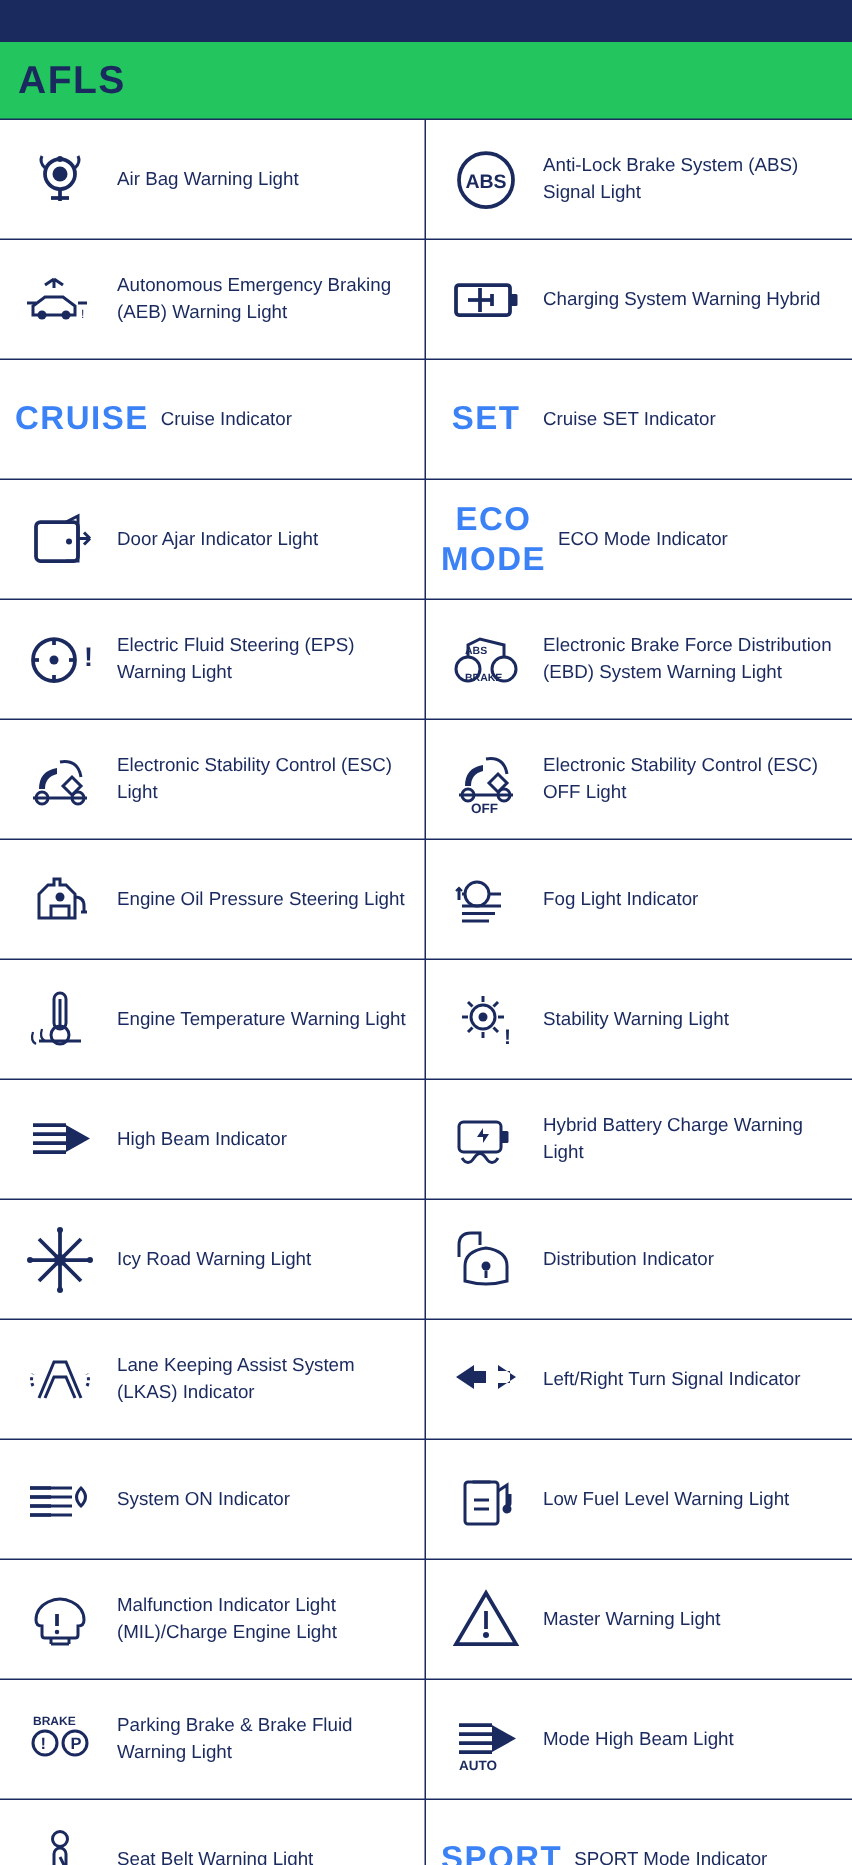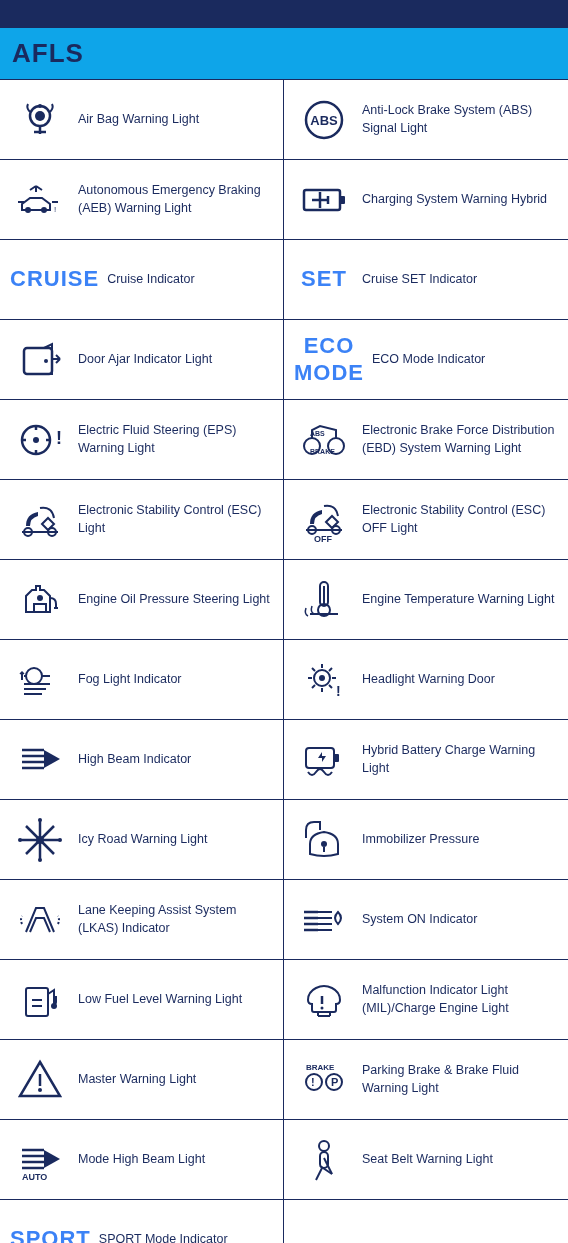--- a/index.html
+++ b/index.html
@@ -15,21 +15,21 @@
       padding: 14px 10px;
       font-size: 20px;
       font-weight: bold;
       letter-spacing: 0.5px;
     }
     .afls-row {
       display: flex;
       align-items: center;
       padding: 10px 12px;
       border-bottom: 1.5px solid #1a2a5e;
-      background: #0ea5e9;
+      background: #22c55e;
     }
     .afls-label {
       font-size: 26px;
       font-weight: bold;
       color: #1a2a5e;
       min-width: 70px;
       letter-spacing: 1px;
     }
     .afls-text {
       font-size: 13px;
@@ -233,62 +233,62 @@
           <circle cx="24" cy="22" r="3" fill="#1a2a5e"></circle>
           <path d="M34 22 Q40 22 40 28 L40 32" fill="none" stroke="#1a2a5e" stroke-width="2"></path>
           <line x1="38" y1="32" x2="42" y2="32" stroke="#1a2a5e" stroke-width="2"></line>
         </svg>
       </div>
     <div class="cell-text">Engine Oil Pressure Steering Light</div>
   </div>
     <div class="cell">
     <div class="cell-icon">
         <svg viewBox="0 0 48 48" class="icon-svg">
-          <rect x="20" y="6" width="8" height="24" rx="4" fill="none" stroke="#1a2a5e" stroke-width="2"></rect>
-          <circle cx="24" cy="34" r="6" fill="none" stroke="#1a2a5e" stroke-width="2"></circle>
-          <line x1="24" y1="30" x2="24" y2="10" stroke="#1a2a5e" stroke-width="2"></line>
-          <line x1="10" y1="38" x2="38" y2="38" stroke="#1a2a5e" stroke-width="2"></line>
-          <path d="M6 32 Q4 38 8 40" fill="none" stroke="#1a2a5e" stroke-width="1.5"></path>
-          <path d="M12 30 Q10 36 14 38" fill="none" stroke="#1a2a5e" stroke-width="1.5"></path>
-        </svg>
-      </div>
-    <div class="cell-text">Engine Temperature Warning Light</div>
-  </div>
-    <div class="cell">
-    <div class="cell-icon">
-        <svg viewBox="0 0 48 48" class="icon-svg">
           <circle cx="18" cy="20" r="8" fill="none" stroke="#1a2a5e" stroke-width="2"></circle>
           <line x1="8" y1="20" x2="10" y2="20" stroke="#1a2a5e" stroke-width="2"></line>
           <line x1="26" y1="20" x2="34" y2="20" stroke="#1a2a5e" stroke-width="2"></line>
           <line x1="8" y1="28" x2="34" y2="28" stroke="#1a2a5e" stroke-width="2"></line>
           <line x1="8" y1="33" x2="30" y2="33" stroke="#1a2a5e" stroke-width="2"></line>
           <line x1="8" y1="38" x2="26" y2="38" stroke="#1a2a5e" stroke-width="2"></line>
           <path d="M6 16 L6 24" stroke="#1a2a5e" stroke-width="2"></path>
           <path d="M4 18 L6 16 L8 18" stroke="#1a2a5e" stroke-width="1.5" fill="none"></path>
         </svg>
       </div>
     <div class="cell-text">Fog Light Indicator</div>
+  </div>
+    <div class="cell">
+    <div class="cell-icon">
+        <svg viewBox="0 0 48 48" class="icon-svg">
+          <rect x="20" y="6" width="8" height="24" rx="4" fill="none" stroke="#1a2a5e" stroke-width="2"></rect>
+          <circle cx="24" cy="34" r="6" fill="none" stroke="#1a2a5e" stroke-width="2"></circle>
+          <line x1="24" y1="30" x2="24" y2="10" stroke="#1a2a5e" stroke-width="2"></line>
+          <line x1="10" y1="38" x2="38" y2="38" stroke="#1a2a5e" stroke-width="2"></line>
+          <path d="M6 32 Q4 38 8 40" fill="none" stroke="#1a2a5e" stroke-width="1.5"></path>
+          <path d="M12 30 Q10 36 14 38" fill="none" stroke="#1a2a5e" stroke-width="1.5"></path>
+        </svg>
+      </div>
+    <div class="cell-text">Engine Temperature Warning Light</div>
   </div>
     <div class="cell">
     <div class="cell-icon">
         <svg viewBox="0 0 48 48" class="icon-svg">
           <circle cx="22" cy="22" r="8" fill="none" stroke="#1a2a5e" stroke-width="2"></circle>
           <circle cx="22" cy="22" r="3" fill="#1a2a5e"></circle>
           <line x1="22" y1="8" x2="22" y2="12" stroke="#1a2a5e" stroke-width="2"></line>
           <line x1="22" y1="32" x2="22" y2="36" stroke="#1a2a5e" stroke-width="2"></line>
           <line x1="8" y1="22" x2="12" y2="22" stroke="#1a2a5e" stroke-width="2"></line>
           <line x1="32" y1="22" x2="36" y2="22" stroke="#1a2a5e" stroke-width="2"></line>
           <line x1="12" y1="12" x2="15" y2="15" stroke="#1a2a5e" stroke-width="2"></line>
           <line x1="29" y1="29" x2="32" y2="32" stroke="#1a2a5e" stroke-width="2"></line>
           <line x1="32" y1="12" x2="29" y2="15" stroke="#1a2a5e" stroke-width="2"></line>
           <line x1="15" y1="29" x2="12" y2="32" stroke="#1a2a5e" stroke-width="2"></line>
           <text x="36" y="40" font-size="14" font-weight="bold" fill="#1a2a5e" font-family="Arial">!</text>
         </svg>
       </div>
-    <div class="cell-text">Headlight Warning Door</div>
+    <div class="cell-text">Stability Warning Light</div>
   </div>
     <div class="cell">
     <div class="cell-icon">
         <svg viewBox="0 0 48 48" class="icon-svg">
           <line x1="6" y1="14" x2="28" y2="14" stroke="#1a2a5e" stroke-width="2.5"></line>
           <line x1="6" y1="20" x2="28" y2="20" stroke="#1a2a5e" stroke-width="2.5"></line>
           <line x1="6" y1="26" x2="28" y2="26" stroke="#1a2a5e" stroke-width="2.5"></line>
           <line x1="6" y1="32" x2="28" y2="32" stroke="#1a2a5e" stroke-width="2.5"></line>
           <path d="M28 14 L44 23 L28 32 Z" fill="#1a2a5e"></path>
         </svg>
@@ -324,32 +324,41 @@
   </div>
     <div class="cell">
     <div class="cell-icon">
         <svg viewBox="0 0 48 48" class="icon-svg">
           <path d="M10 28 Q10 18 24 16 Q38 18 38 28 L38 38 Q24 42 10 38 Z" fill="none" stroke="#1a2a5e" stroke-width="2"></path>
           <circle cx="24" cy="28" r="3" fill="#1a2a5e"></circle>
           <line x1="24" y1="31" x2="24" y2="36" stroke="#1a2a5e" stroke-width="2"></line>
           <path d="M6 22 L6 14 Q6 6 14 6 L20 6 L20 14" fill="none" stroke="#1a2a5e" stroke-width="2"></path>
         </svg>
       </div>
-    <div class="cell-text">Immobilizer Pressure</div>
+    <div class="cell-text">Distribution Indicator</div>
   </div>
     <div class="cell">
     <div class="cell-icon">
         <svg viewBox="0 0 48 48" class="icon-svg">
           <path d="M10 36 L20 12 L28 12 L38 36" fill="none" stroke="#1a2a5e" stroke-width="2"></path>
           <path d="M14 36 L20 22 L28 22 L34 36" fill="none" stroke="#1a2a5e" stroke-width="2"></path>
           <path d="M6 28 Q4 24 6 20" fill="none" stroke="#1a2a5e" stroke-width="2" stroke-dasharray="2,2"></path>
           <path d="M42 28 Q44 24 42 20" fill="none" stroke="#1a2a5e" stroke-width="2" stroke-dasharray="2,2"></path>
         </svg>
       </div>
     <div class="cell-text">Lane Keeping Assist System (LKAS) Indicator</div>
+  </div>
+    <div class="cell">
+    <div class="cell-icon">
+        <svg viewBox="0 0 48 48" class="icon-svg">
+          <polygon points="4,22 16,14 16,18 24,18 24,26 16,26 16,30" fill="#1a2a5e"></polygon>
+          <polygon points="44,22 32,14 32,18 40,18 40,26 32,26 32,30" fill="#1a2a5e"></polygon>
+        </svg>
+      </div>
+    <div class="cell-text">Left/Right Turn Signal Indicator</div>
   </div>
     <div class="cell">
     <div class="cell-icon">
         <svg viewBox="0 0 48 48" class="icon-svg">
     <line x1="4" y1="16" x2="18" y2="16" stroke="#1a2a5e" stroke-width="2.5"></line>
     <line x1="4" y1="22" x2="18" y2="22" stroke="#1a2a5e" stroke-width="2.5"></line>
     <line x1="4" y1="28" x2="18" y2="28" stroke="#1a2a5e" stroke-width="2.5"></line>
     <line x1="4" y1="34" x2="18" y2="34" stroke="#1a2a5e" stroke-width="2.5"></line>
     <path d="M38 16 Q44 22 38 28 Q32 22 38 16 Z" fill="none" stroke="#1a2a5e" stroke-width="2"></path>
     <line x1="18" y1="16" x2="32" y2="16" stroke="#1a2a5e" stroke-width="2"></line>

